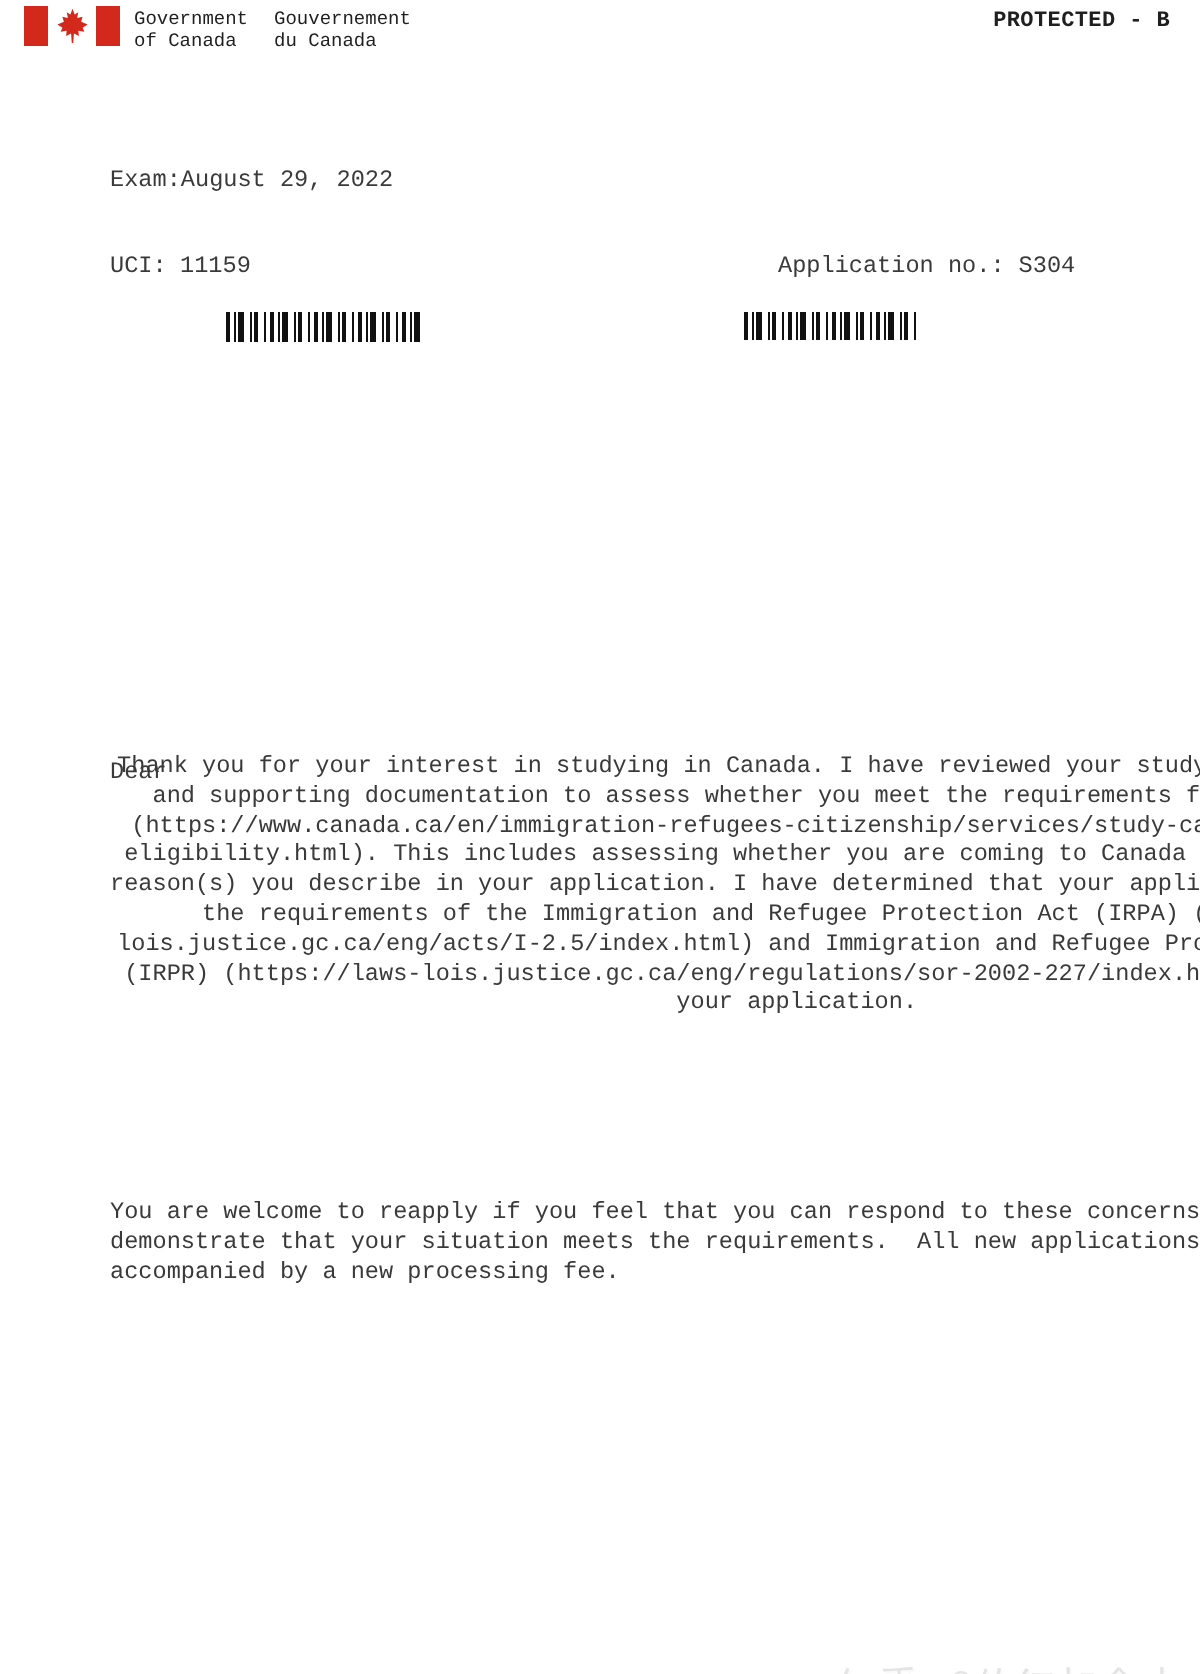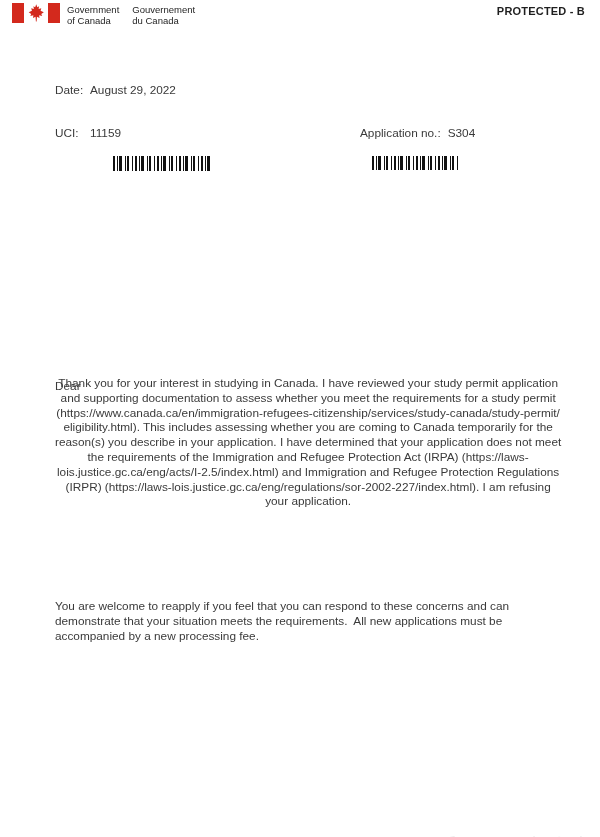--- a/index.html
+++ b/index.html
@@ -16,20 +16,21 @@
     color: var(--text);
   }
   .page {
     position: relative;
     width: 600px;
     height: 837px;
     background: var(--page-bg);
     overflow: hidden;
     font-size: 11.8px;
     line-height: 14.8px;
+    font-family: Liberation Mono, monospace;
   }
   .pre { white-space: pre; }
 
   
   .fip {
     position: absolute;
     left: 12px; top: 3px;
     display: flex;
     align-items: flex-start;
   }
@@ -52,21 +53,21 @@
     top: 4px; right: 15px;
     font-size: 11px;
     font-weight: bold;
     letter-spacing: 0.2px;
     color: var(--heading);
   }
 
   
   .date-row { position: absolute; left: 55px; top: 83px; }
   .uci-row  { position: absolute; left: 55px; top: 126px; }
-  .app-row  { position: absolute; left: 360px; top: 126px; }
+  .app-row  { position: absolute; left: 389px; top: 126px; }
   .label-w { display: inline-block; min-width: 35px; }
   .app-row .label { margin-right: 7px; }
 
   .barcode {
     position: absolute;
     background: repeating-linear-gradient(90deg,
       #111 0 2px, transparent 2px 4px,
       #111 4px 5px, transparent 5px 6px,
       #111 6px 9px, transparent 9px 12px,
       #111 12px 13px, transparent 13px 14px,
@@ -111,21 +112,21 @@
       <div class="pre">Government
 of Canada</div>
       <div class="pre">Gouvernement
 du Canada</div>
     </div>
   </div>
 
   <div class="protected">PROTECTED - B</div>
 
   <div class="date-row">
-    <span class="label-w">Date:</span><span>August 29, 2022</span>
+    <span class="label-w">Exam:</span><span>August 29, 2022</span>
   </div>
 
   <div class="uci-row">
     <span class="label-w">UCI:</span><span>11159</span>
   </div>
 
   <div class="app-row">
     <span class="label">Application no.:</span><span>S304</span>
   </div>
 

